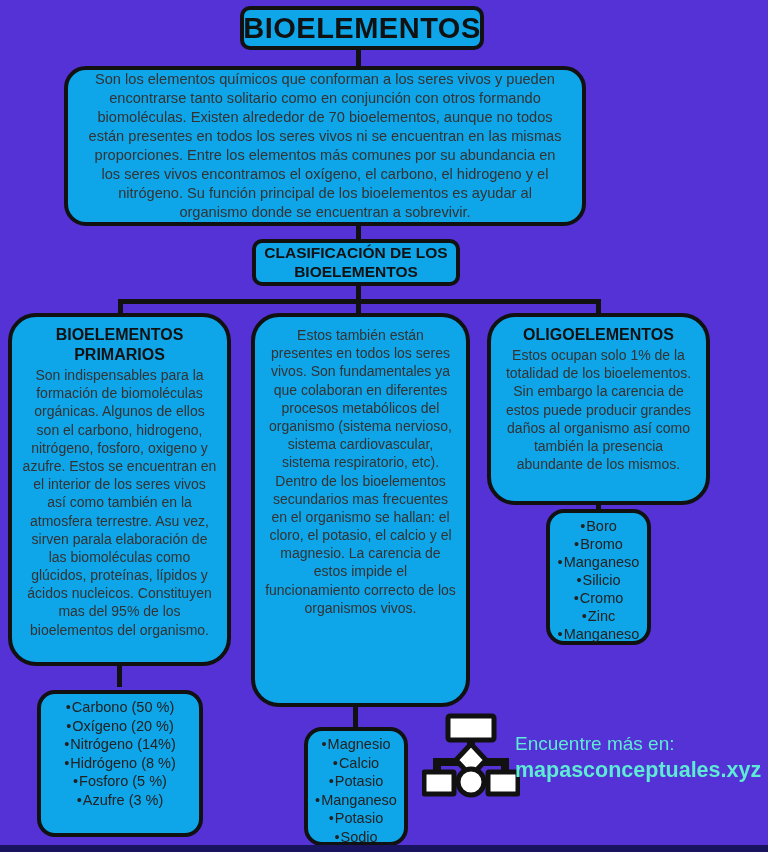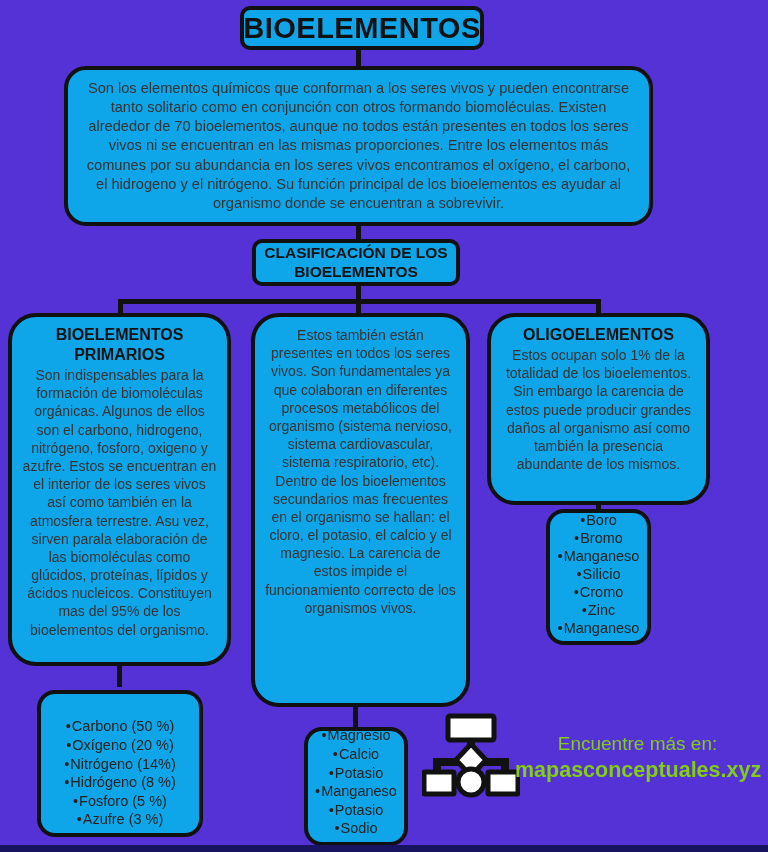--- a/index.html
+++ b/index.html
@@ -24,21 +24,21 @@
   }
   .page-title-box{
     left:240px;top:6px;width:244px;height:44px;
     border-radius:10px;
     display:flex;align-items:center;justify-content:center;
   }
   .page-title{
     font-size:29px;font-weight:700;letter-spacing:0.5px;color:#111;
   }
   .desc-box{
-    left:64px;top:66px;width:589px;height:160px;
+    left:64px;top:66px;width:522px;height:160px;
     border-radius:22px;
     padding:10px 18px;
     display:flex;align-items:center;justify-content:center;
   }
   .desc-text{
     font-size:14.6px;line-height:1.31;color:#333;
   }
   .clasif-box{
     left:252px;top:239px;width:208px;height:47px;
     border-radius:10px;
@@ -56,37 +56,37 @@
   }
   .branch-body{
     font-size:14px;line-height:1.3;color:#333;margin-top:1px;
   }
   .primary-box{left:8px;top:313px;width:223px;height:353px;}
   .secondary-box{left:251px;top:313px;width:219px;height:394px;}
   .oligo-box{left:487px;top:313px;width:223px;height:192px;}
   .list-box{
     border-radius:18px;
     padding:4px 4px;
-    display:flex;align-items:flex-end;justify-content:center;
+    display:flex;align-items:flex-start;justify-content:center;
   }
   .primary-list-box{left:37px;top:690px;width:166px;height:147px;}
   .secondary-list-box{left:304px;top:727px;width:104px;height:119px;}
   .oligo-list-box{left:546px;top:509px;width:105px;height:136px;}
   .el-list{
     list-style:none;margin:0;padding:0;
     font-size:14.5px;line-height:18.6px;color:#222;
   }
   .oligo-list-box .el-list{line-height:18px;}
   .el-list li::before{content:"\2022";margin-right:1px;}
   .footer-logo{
     position:absolute;left:422px;top:710px;width:98px;height:92px;
   }
   .footer-text{
     position:absolute;left:515px;top:733px;width:245px;
-    text-align:center;color:#84cc16;
+    text-align:left;color:#5eead4;
   }
   .footer-find-more{font-size:19px;font-weight:400;line-height:1.2;}
   .footer-site{font-size:21.5px;font-weight:700;line-height:1.2;margin-top:2px;}
   .bottom-strip{
     position:absolute;left:0;top:845px;width:768px;height:7px;
     background:#191460;
   }
 </style>
 </head>
 <body>

